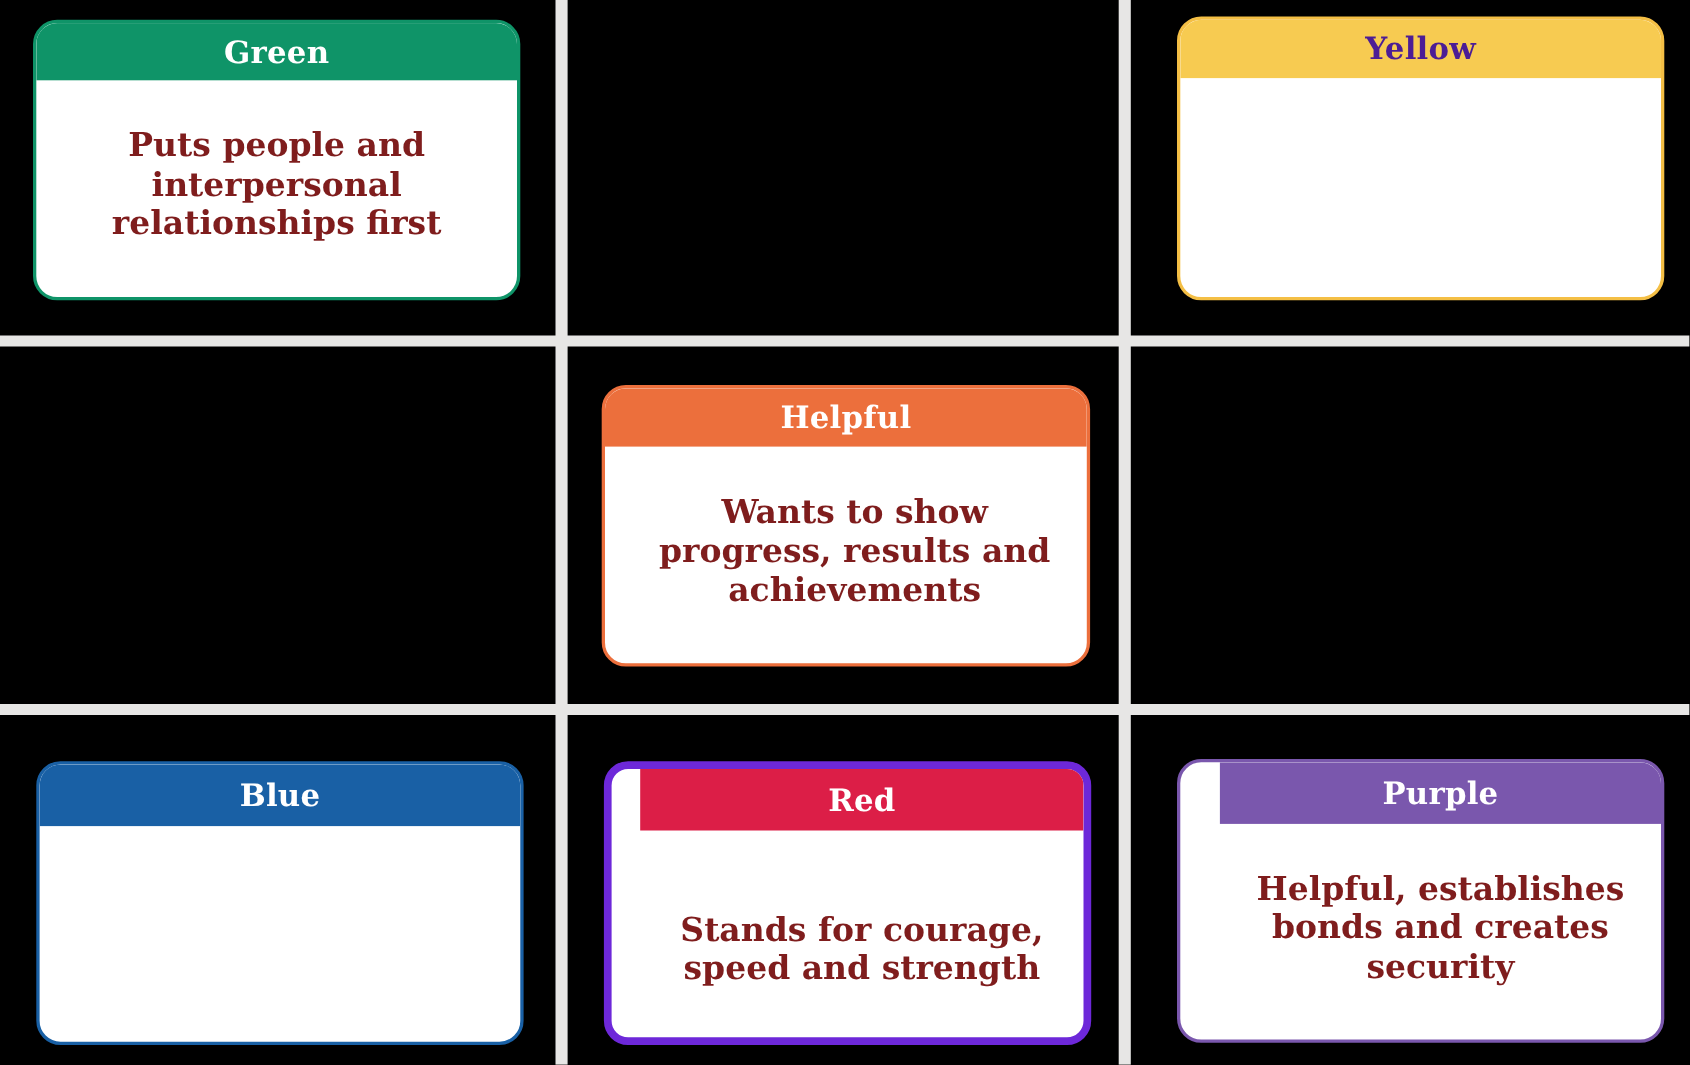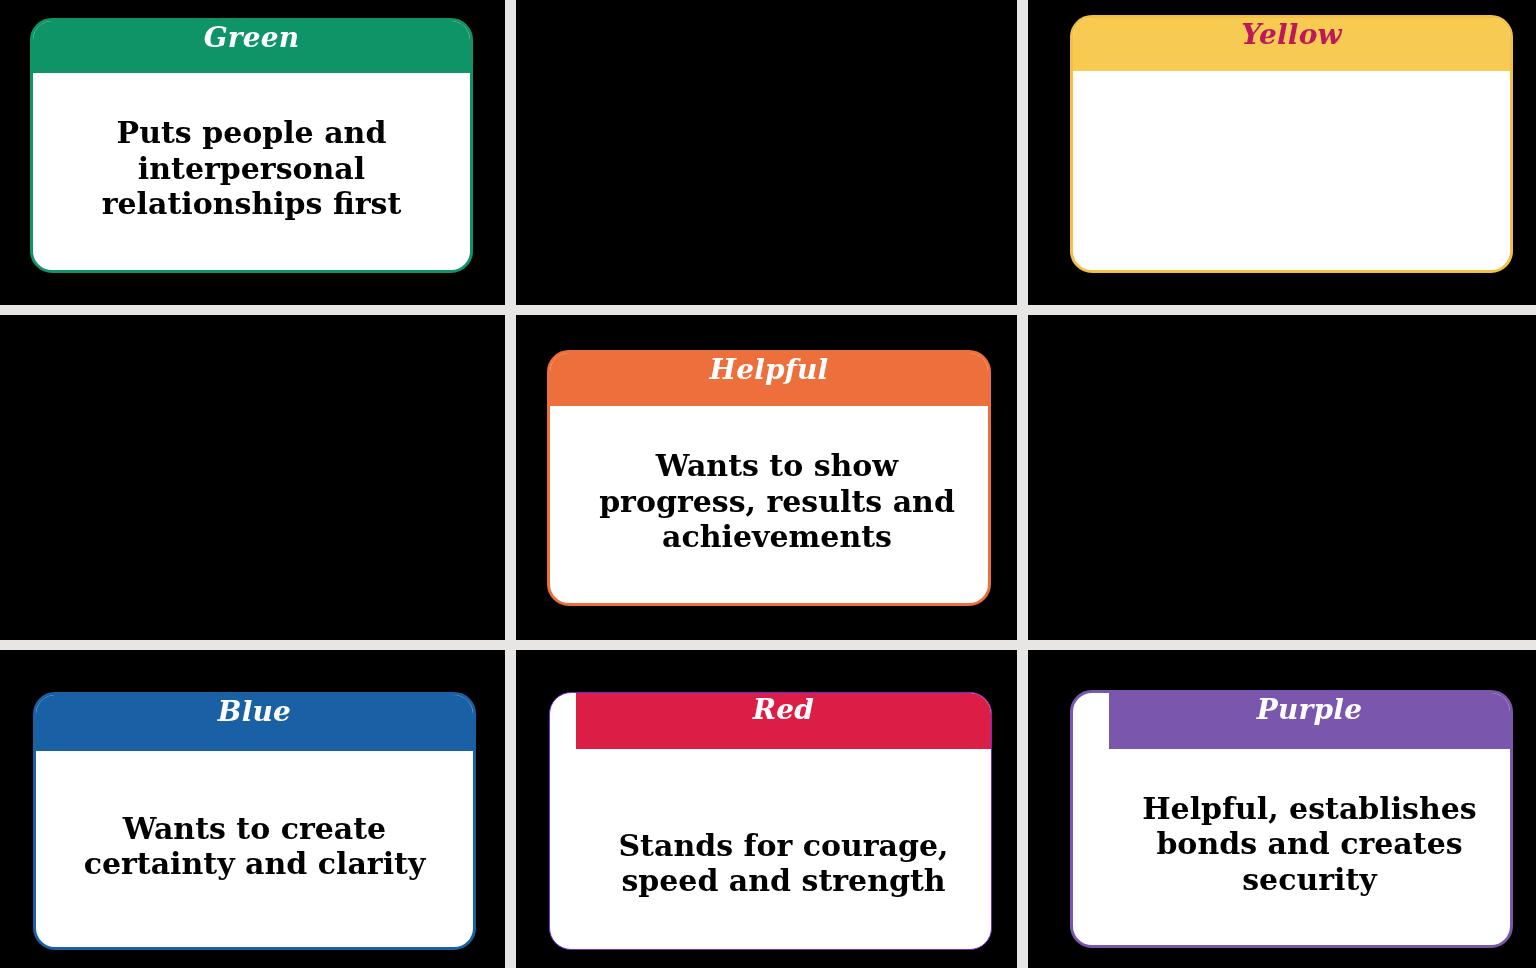--- a/index.html
+++ b/index.html
@@ -52,35 +52,34 @@
     background: #FFFFFF;
     overflow: hidden;
     display: flex;
     flex-direction: column;
     box-shadow: 3px 4px 6px rgba(0,0,0,0.55);
   }
 
   .card-header {
     flex: 0 0 auto;
     display: flex;
-    align-items: flex-start;
+    align-items: center;
     justify-content: center;
     font-weight: bold;
     letter-spacing: 0.2px;
-    font-style: italic;
   }
 
   .card-body {
     flex: 1 1 auto;
     display: flex;
     align-items: center;
     justify-content: center;
     text-align: center;
     padding: 4px 14px 10px 14px;
-    color: #000000;
+    color: #7f1d1d;
     font-weight: bold;
     line-height: 1.18;
   }
   .card-body span { display: block; }
 
   
   
   #card-green {
     left: 30px; top: 18px; width: 443px; height: 255px;
     border: 3px solid #0F9468;
@@ -90,21 +89,21 @@
     height: 52px; font-size: 28px;
   }
   #card-green .card-body { font-size: 30px; }
 
   
   #card-yellow {
     left: 1070px; top: 15px; width: 443px; height: 258px;
     border: 3px solid #F4BF45;
   }
   #card-yellow .card-header {
-    background: #F7CB51; color: #be185d;
+    background: #F7CB51; color: #4c1d95;
     height: 53px; font-size: 28px;
   }
   #card-yellow .card-body { font-size: 30px; }
 
   
   #card-orange {
     left: 547px; top: 350px; width: 444px; height: 256px;
     border: 3px solid #EC6F3C;
   }
   #card-orange .card-header {
@@ -120,21 +119,21 @@
   }
   #card-blue .card-header {
     background: #1960A5; color: #FFFFFF;
     height: 56px; font-size: 28px;
   }
   #card-blue .card-body { font-size: 30px; }
 
   
   #card-red {
     left: 549px; top: 692px; width: 443px; height: 258px;
-    border: 1px solid #6d28d9;
+    border: 7px solid #6d28d9;
     padding-left: 26px;
   }
   #card-red .card-header {
     background: #DC1E47; color: #FFFFFF;
     height: 56px; font-size: 28px;
   }
   #card-red .card-body { font-size: 30px; margin-top: 34px; }
 
   
   #card-purple {
@@ -186,23 +185,20 @@
     </div>
     <div class="card-body">
       <span>Wants to show progress, results and achievements</span>
     </div>
   </div>
 
   <div class="card" id="card-blue">
     <div class="card-header">
       <span>Blue</span>
     </div>
-    <div class="card-body">
-      <span>Wants to create certainty and clarity</span>
-    </div>
   </div>
 
   <div class="card" id="card-red">
     <div class="card-header">
       <span>Red</span>
     </div>
     <div class="card-body">
       <span>Stands for courage, speed and strength</span>
     </div>
   </div>

